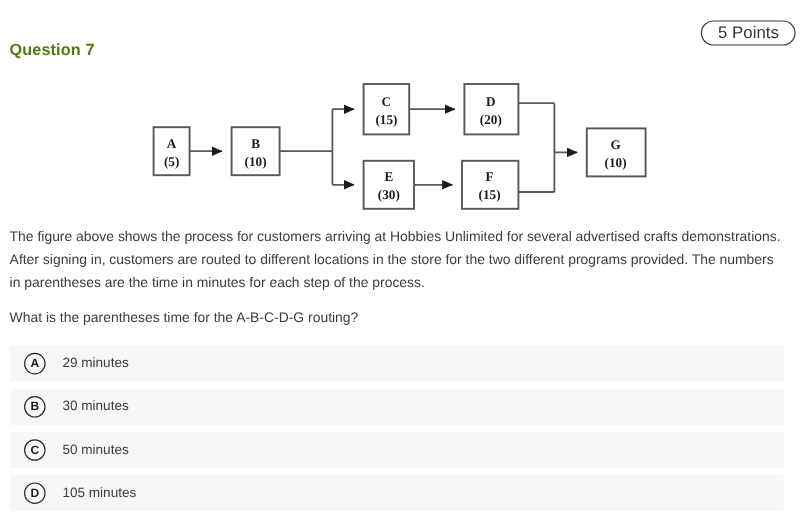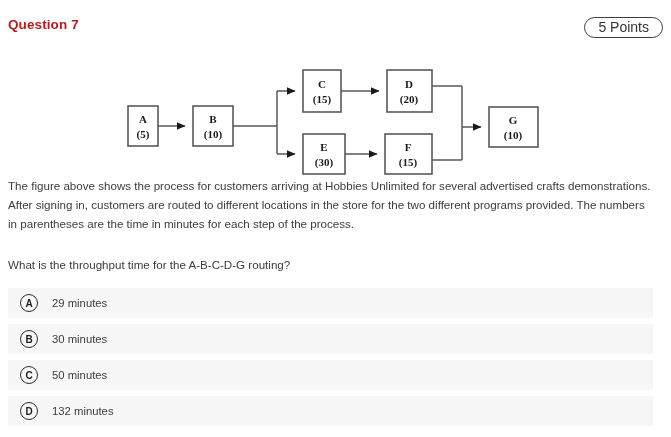--- a/index.html
+++ b/index.html
@@ -20,24 +20,24 @@
   .header {
     position: absolute;
     left: 0;
     top: 0;
     width: 671px;
     height: 48px;
   }
   .question-title {
     position: absolute;
     left: 8px;
-    top: 17px;
+    top: 34px;
     font-size: 13.5px;
     font-weight: bold;
-    color: #b91c1c;
+    color: #4d7c0f;
     letter-spacing: 0.1px;
   }
   .points-badge {
     position: absolute;
     right: 8px;
     top: 17px;
     min-width: 54px;
     padding: 3px 13px 4px 13px;
     border: 1px solid #3d3d3d;
     border-radius: 11px;
@@ -79,21 +79,21 @@
   .conn {
     stroke: #595959;
     stroke-width: 1.5;
     fill: none;
   }
 
   
   .body-text {
     position: absolute;
     left: 8px;
-    top: 176px;
+    top: 188px;
     width: 648px;
     font-size: 11.6px;
     line-height: 19px;
     color: #3c3c3c;
   }
   .prompt-text {
     position: absolute;
     left: 8px;
     top: 255px;
     width: 648px;
@@ -216,37 +216,37 @@
     <g>
       <rect class="node-box" x="489" y="55" width="49" height="40"></rect>
       <text class="node-letter" x="513" y="72" text-anchor="middle">G</text>
       <text class="node-time" x="513" y="87" text-anchor="middle">(10)</text>
     </g>
   </svg>
 </div>
 
 <div class="body-text">The figure above shows the process for customers arriving at Hobbies Unlimited for several advertised crafts demonstrations. After signing in, customers are routed to different locations in the store for the two different programs provided. The numbers in parentheses are the time in minutes for each step of the process.</div>
 
-<div class="prompt-text">What is the throughput time for the A-B-C-D-G routing?</div>
+<div class="prompt-text">What is the parentheses time for the A-B-C-D-G routing?</div>
 
 <div class="answers">
 
   <div class="answer-row">
     <div class="answer-letter">A</div>
     <div class="answer-text">29 minutes</div>
   </div>
 
   <div class="answer-row">
     <div class="answer-letter">B</div>
     <div class="answer-text">30 minutes</div>
   </div>
 
   <div class="answer-row">
     <div class="answer-letter">C</div>
     <div class="answer-text">50 minutes</div>
   </div>
 
   <div class="answer-row">
     <div class="answer-letter">D</div>
-    <div class="answer-text">132 minutes</div>
+    <div class="answer-text">105 minutes</div>
   </div>
 
 </div>
 
 </body></html>

